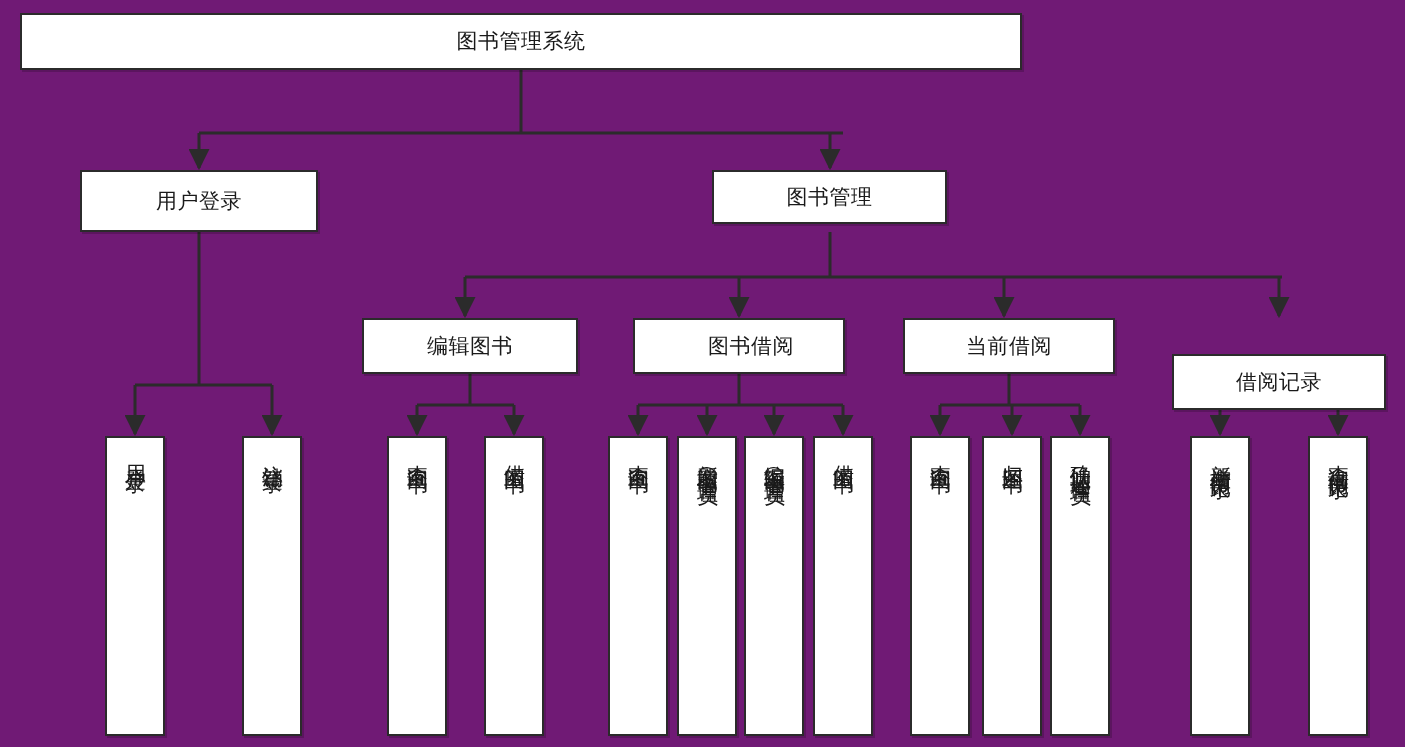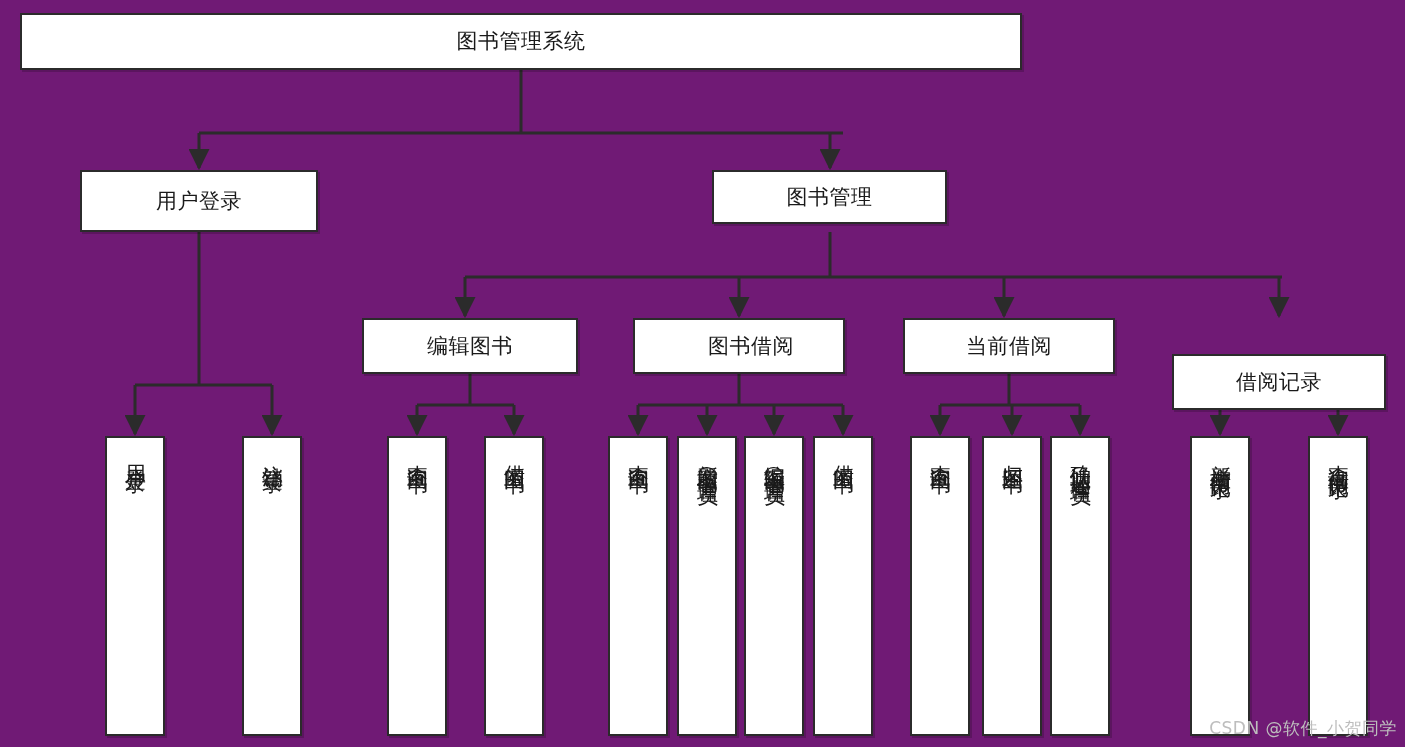--- a/index.html
+++ b/index.html
@@ -182,14 +182,13 @@
   <div class="node vert" style="left:1050px; top:436px; width:60px; height:300px;">
     <span class="label">确认归还（管理员）</span>
   </div>
   <div class="node vert" style="left:1190px; top:436px; width:60px; height:300px;">
     <span class="label">新增借阅记录</span>
   </div>
   <div class="node vert" style="left:1308px; top:436px; width:60px; height:300px;">
     <span class="label">查询借阅记录</span>
   </div>
 
-  <div id="watermark">CSDN @软件_小贺同学</div>
 </div>
 
 </body></html>

